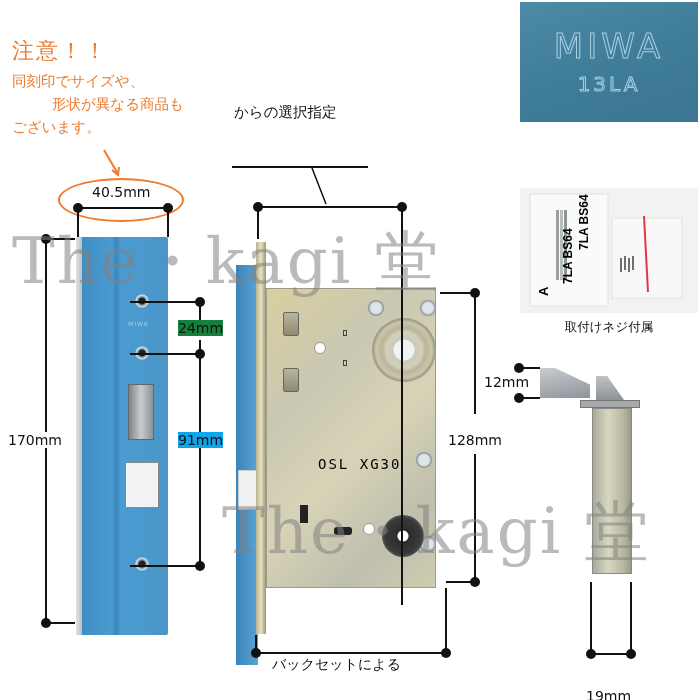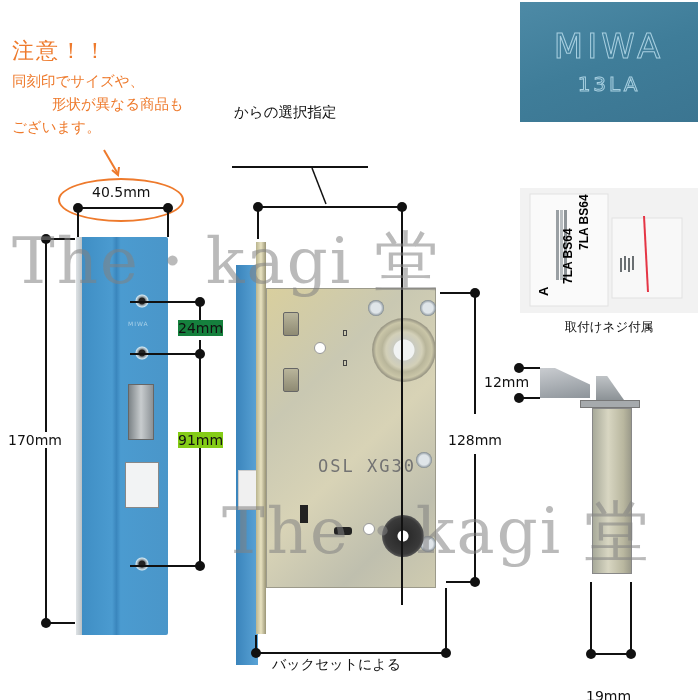--- a/index.html
+++ b/index.html
@@ -40,21 +40,21 @@
   .case-front { left:256px; top:242px; width:10px; height:392px; background:linear-gradient(90deg,#b9b48e,#e8e2c0,#9a9576); }
   .case-body { left:266px; top:288px; width:170px; height:300px;
     background:linear-gradient(135deg,#d9cf9e 0%,#c9c8b2 30%,#d8d3b6 55%,#bfbfae 80%,#cfcbb0 100%);
     border:1px solid #9c9a8a; }
   .case-latchstub { left:238px; top:470px; width:22px; height:40px; background:#f0f0f0; border:1px solid #ccc; }
   .cyl-ring { left:372px; top:318px; width:64px; height:64px; border-radius:50%;
     background:radial-gradient(circle,#f1f3f3 0 10px,#c9cac0 11px,#d3d0b8 18px,#b8b59a 22px,#cac6a8 28px,#9e9b88 31px); }
   .screw { width:16px; height:16px; border-radius:50%; background:radial-gradient(circle,#dfe5e9 0 5px,#a3acb2 7px,#7b848a 8px); }
   .hub { left:382px; top:515px; width:42px; height:42px; border-radius:50%; background:radial-gradient(circle,#ffffff 0 5px,#2c2c2c 6px,#3a3a3a 18px,#555 21px); }
   .slot { width:16px; height:24px; background:linear-gradient(#b9b59b,#8e8a73); border:1px solid #666; border-radius:2px; }
-  .case-stamp { left:318px; top:456px; font-size:17px; color:#737373; letter-spacing:2px; font-family:"DejaVu Sans Mono", monospace; }
+  .case-stamp { left:318px; top:456px; font-size:14px; color:#000000; letter-spacing:2px; font-family:"DejaVu Sans Mono", monospace; }
   .hole { width:12px; height:12px; border-radius:50%; background:#fff; border:1px solid #999; }
   .sq { width:4px; height:6px; border:1px solid #444; }
 
   
   .handle-arm { left:540px; top:368px; width:50px; height:30px; background:linear-gradient(170deg,#c9ccd0,#8d949a); clip-path:polygon(0 0,30% 0,100% 55%,100% 100%,0 100%); }
   .handle-tip { left:596px; top:376px; width:28px; height:24px; background:linear-gradient(#bfc3c6,#8c9296); clip-path:polygon(0 0,40% 0,100% 100%,0 100%); }
   .handle-plate { left:580px; top:400px; width:60px; height:8px; background:#a6aaad; border:1px solid #777; }
   .handle-spindle { left:592px; top:408px; width:40px; height:166px; background:linear-gradient(90deg,#a8aa9a,#d8d6c2 40%,#b9b79f 80%,#9b9a8a); border:1px solid #888; }
 
   
@@ -141,21 +141,21 @@
 
 <div class="abs dl" style="left:130px;top:301px;width:70px;height:2px;"></div>
 <div class="abs dl" style="left:130px;top:353px;width:70px;height:2px;"></div>
 <div class="abs dl" style="left:130px;top:565px;width:70px;height:2px;"></div>
 <div class="abs dl" style="left:199px;top:302px;width:2px;height:20px;"></div>
 <div class="abs dl" style="left:199px;top:340px;width:2px;height:226px;"></div>
 <div class="abs dot" style="left:195px;top:297px;"></div>
 <div class="abs dot" style="left:195px;top:349px;"></div>
 <div class="abs dot" style="left:195px;top:561px;"></div>
 <div class="abs dim" style="left:178px;top:320px;background:#15803d;">24mm</div>
-<div class="abs dim" style="left:178px;top:432px;background:#84cc16;text-align:center;">91mm</div>
+<div class="abs dim" style="left:178px;top:432px;background:#0ea5e9;text-align:center;">91mm</div>
 
 <div class="abs case-blue"></div>
 <div class="abs case-latchstub"></div>
 <div class="abs case-front"></div>
 <div class="abs case-body"></div>
 <div class="abs slot" style="left:283px;top:312px;"></div>
 <div class="abs slot" style="left:283px;top:368px;"></div>
 <div class="abs hole" style="left:314px;top:342px;"></div>
 <div class="abs sq" style="left:343px;top:330px;"></div>
 <div class="abs sq" style="left:343px;top:360px;"></div>

